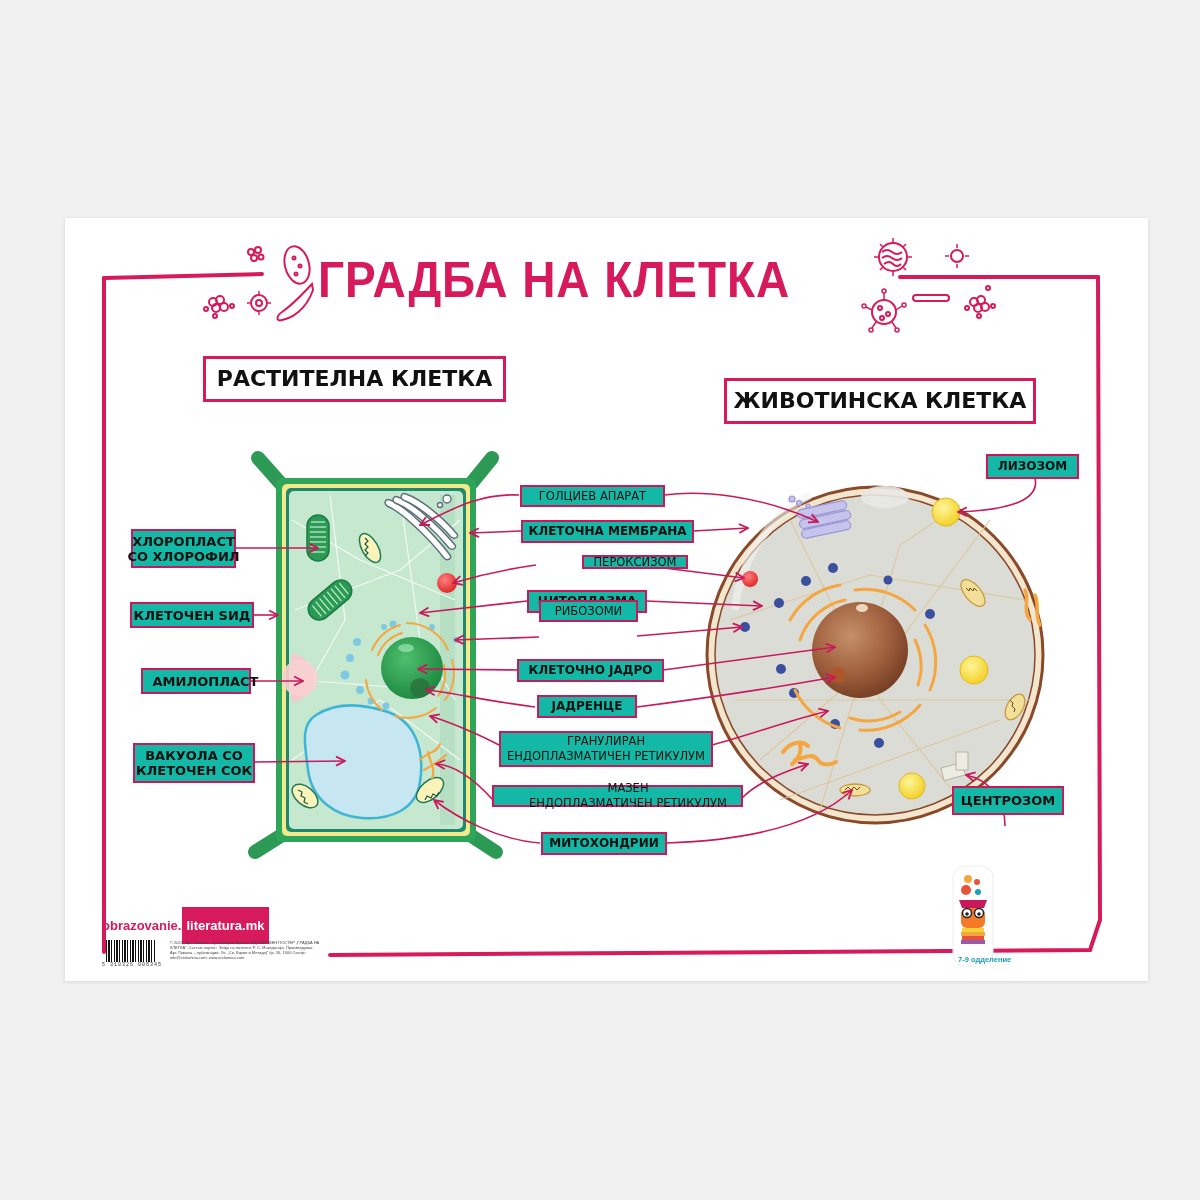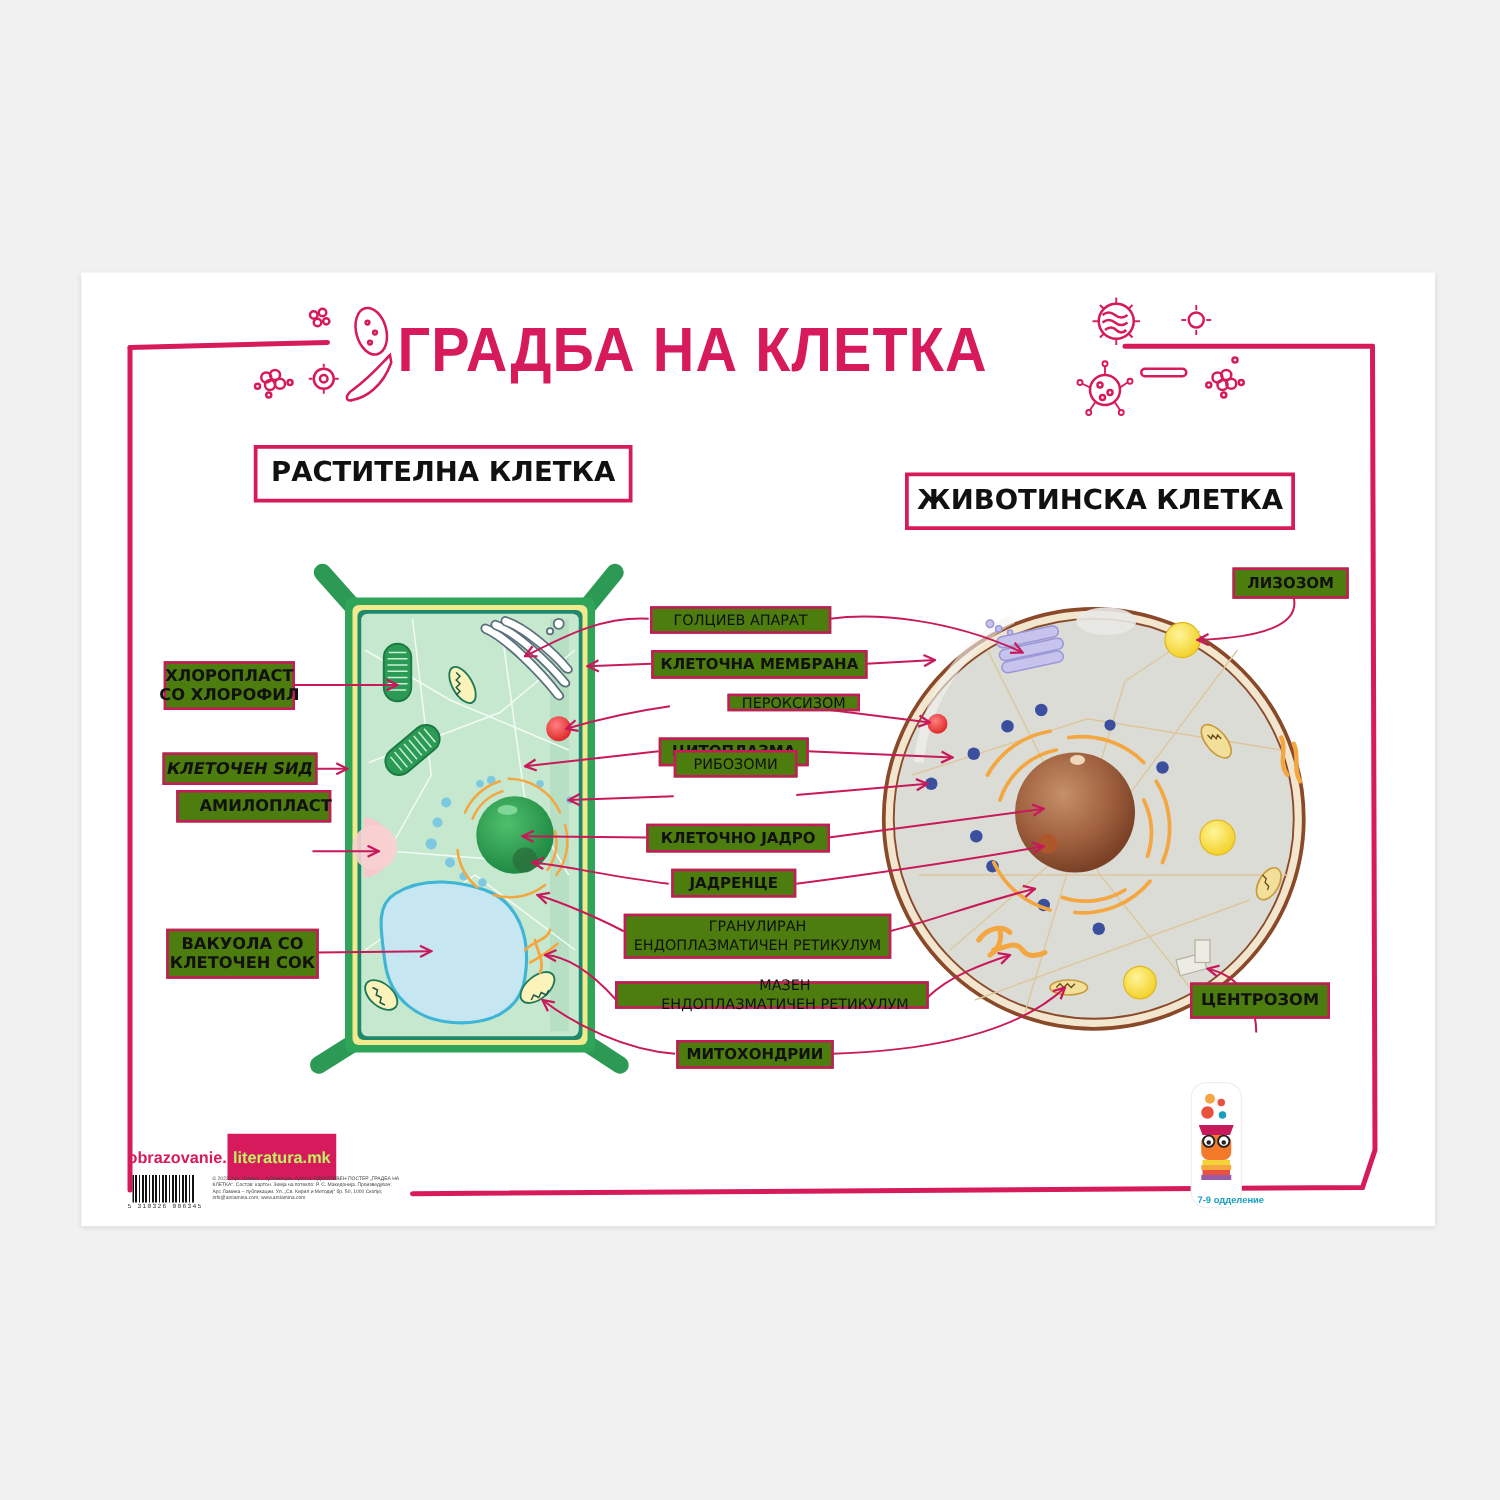--- a/index.html
+++ b/index.html
@@ -42,21 +42,21 @@
     color: #111;
     font-size: 22px;
     text-align: center;
     box-sizing: border-box;
     line-height: 40px;
     white-space: nowrap;
   }
   .lbl {
     position: absolute;
     border: 2px solid #c8195a;
-    background: #4d7c0f;
+    background: #14b8a6;
     font-family: "DejaVu Sans", sans-serif;
     font-weight: bold;
     color: #111;
     font-size: 12px;
     text-align: center;
     box-sizing: border-box;
     line-height: 15px;
     display: flex;
     flex-direction: column;
     justify-content: center;
@@ -66,21 +66,21 @@
   .lbl.thin { font-weight: normal; font-size: 11.5px; }
   .lbl.lg { font-size: 13px; }
   .lbl span { display: block; }
   .brand {
     position: absolute; left: 102px; top: 918px;
     font-family: "Liberation Sans", sans-serif;
     font-weight: bold; font-size: 13px;
     color: #d61a5b; white-space: nowrap;
   }
   .brand .pill {
-    background: #d61a5b; color: #bef264;
+    background: #d61a5b; color: #ffffff;
     padding: 11px 4px; margin-left: 1px;
   }
   .barcode {
     position: absolute; left: 106px; top: 940px;
     width: 50px; height: 22px;
     background: repeating-linear-gradient(90deg,#111 0 1px,#fff 1px 2px,#111 2px 4px,#fff 4px 5px,#111 5px 6px,#fff 6px 8px);
   }
   .barcode-num {
     position: absolute; left: 102px; top: 962px;
     font-size: 5px; color: #333; letter-spacing: 1px;
@@ -448,24 +448,24 @@
 
 <div class="title">ГРАДБА НА КЛЕТКА</div>
 
 <div class="section-title" style="left:203px; top:356px; width:303px; height:46px;">РАСТИТЕЛНА КЛЕТКА</div>
 <div class="section-title" style="left:724px; top:378px; width:312px; height:46px;">ЖИВОТИНСКА КЛЕТКА</div>
 
 <div class="lbl lg" style="left:131px; top:529px; width:105px; height:39px;">
   <span>ХЛОРОПЛАСТ</span>
   <span>СО ХЛОРОФИЛ</span>
 </div>
-<div class="lbl lg" style="left:130px; top:602px; width:124px; height:26px;font-style:italic;">
+<div class="lbl lg" style="left:130px; top:602px; width:124px; height:26px;">
   <span>КЛЕТОЧЕН ЅИД</span>
 </div>
-<div class="lbl lg" style="left:141px; top:632px; width:124px; height:26px;padding-left:19px;">
+<div class="lbl lg" style="left:141px; top:668px; width:110px; height:26px;padding-left:19px;">
   <span>АМИЛОПЛАСТ</span>
 </div>
 <div class="lbl lg" style="left:133px; top:743px; width:122px; height:40px;">
   <span>ВАКУОЛА СО</span>
   <span>КЛЕТОЧЕН СОК</span>
 </div>
 
 <div class="lbl thin" style="left:520px; top:485px; width:145px; height:22px;">
   <span>ГОЛЦИЕВ АПАРАТ</span>
 </div>

